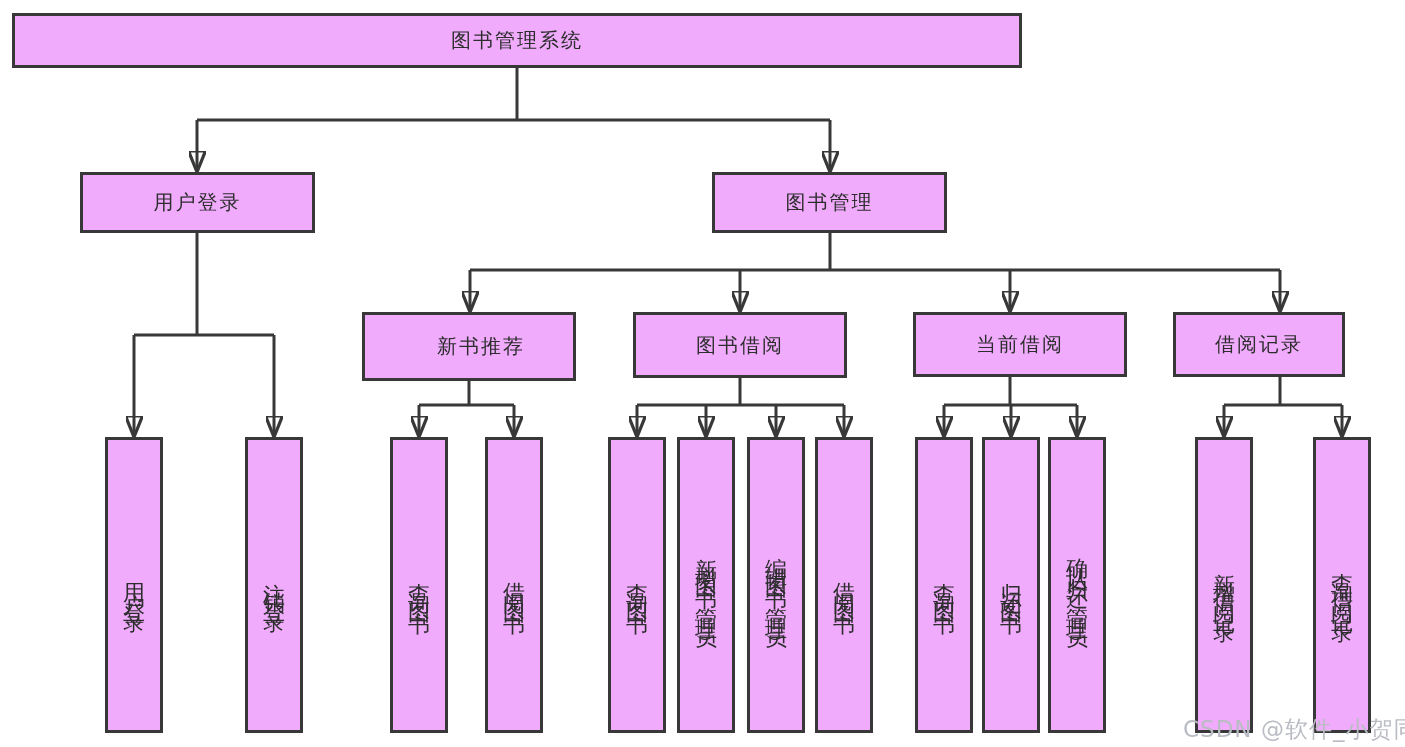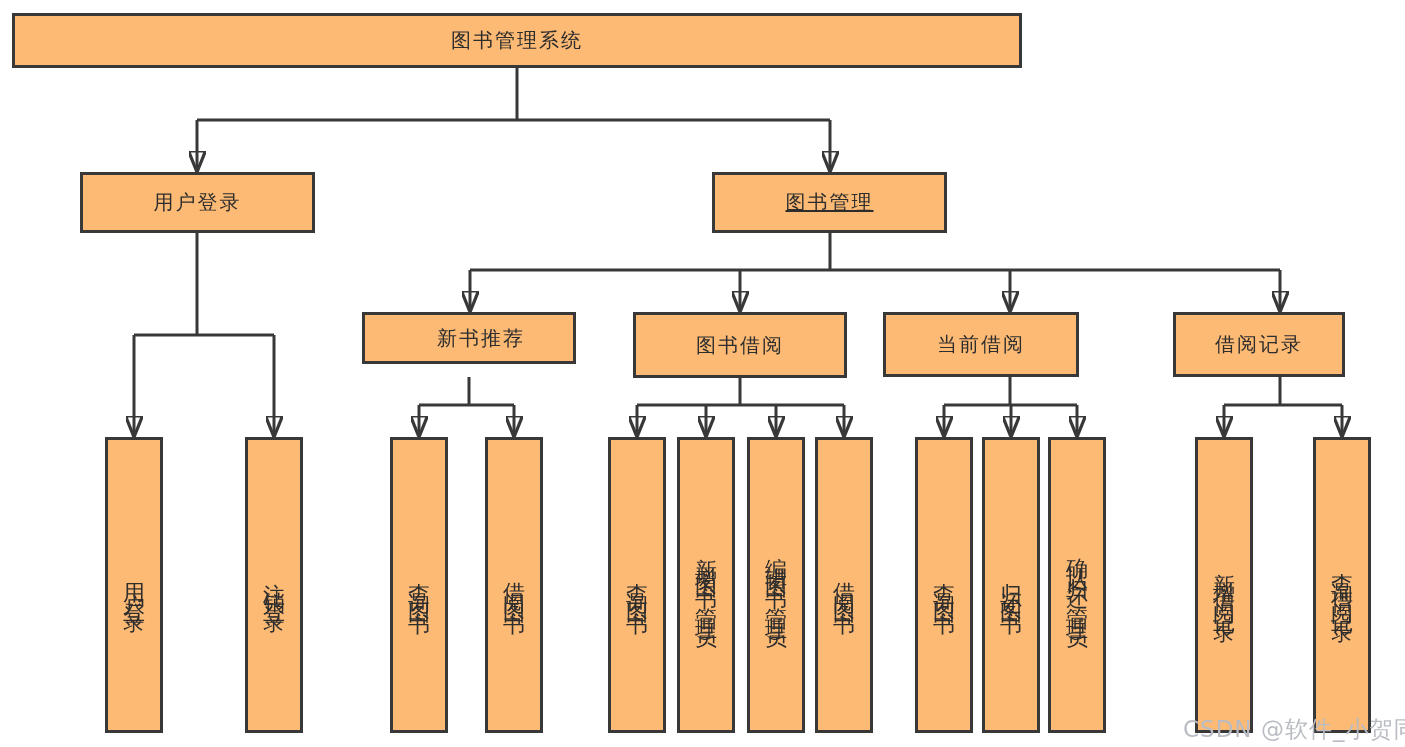--- a/index.html
+++ b/index.html
@@ -13,21 +13,21 @@
   }
   .connectors {
     position: absolute;
     left: 0; top: 0;
     width: 1405px; height: 747px;
   }
   .connectors path { stroke: #383838; stroke-width: 3; fill: none; }
   .node {
     position: absolute;
     box-sizing: border-box;
-    background: #fdba74;
+    background: #f0abfc;
     border: 3px solid #383838;
     color: #2d2d2d;
     display: flex;
     align-items: center;
     justify-content: center;
   }
   .hnode { font-size: 20px; letter-spacing: 2px; white-space: nowrap; }
   .leaf .vtext {
     writing-mode: vertical-lr;
     text-orientation: mixed;
@@ -103,25 +103,25 @@
     <g>
       <path d="M1280 377 V405 M1224 405 H1342"></path>
       <path d="M1224 405 V435" marker-end="url(#arrow)"></path>
       <path d="M1342 405 V435" marker-end="url(#arrow)"></path>
     </g>
   </svg>
 
   <div class="node hnode" style="left:12px; top:13px; width:1010px; height:55px;">图书管理系统</div>
 
   <div class="node hnode" style="left:80px; top:172px; width:235px; height:61px;">用户登录</div>
-  <div class="node hnode" style="left:712px; top:172px; width:235px; height:61px;text-decoration:underline;">图书管理</div>
+  <div class="node hnode" style="left:712px; top:172px; width:235px; height:61px;">图书管理</div>
 
-  <div class="node hnode" style="left:362px; top:312px; width:214px; height:52px;padding-left:24px;">新书推荐</div>
+  <div class="node hnode" style="left:362px; top:312px; width:214px; height:69px;padding-left:24px;">新书推荐</div>
   <div class="node hnode" style="left:633px; top:312px; width:214px; height:66px;">图书借阅</div>
-  <div class="node hnode" style="left:883px; top:312px; width:196px; height:65px;">当前借阅</div>
+  <div class="node hnode" style="left:913px; top:312px; width:214px; height:65px;">当前借阅</div>
   <div class="node hnode" style="left:1173px; top:312px; width:172px; height:65px;">借阅记录</div>
 
   <div class="node leaf" style="left:105px; top:437px; width:58px; height:296px;">
     <span class="vtext">用户登录</span>
   </div>
   <div class="node leaf" style="left:245px; top:437px; width:58px; height:296px;">
     <span class="vtext">注销登录</span>
   </div>
 
   <div class="node leaf" style="left:390px; top:437px; width:58px; height:296px;">

